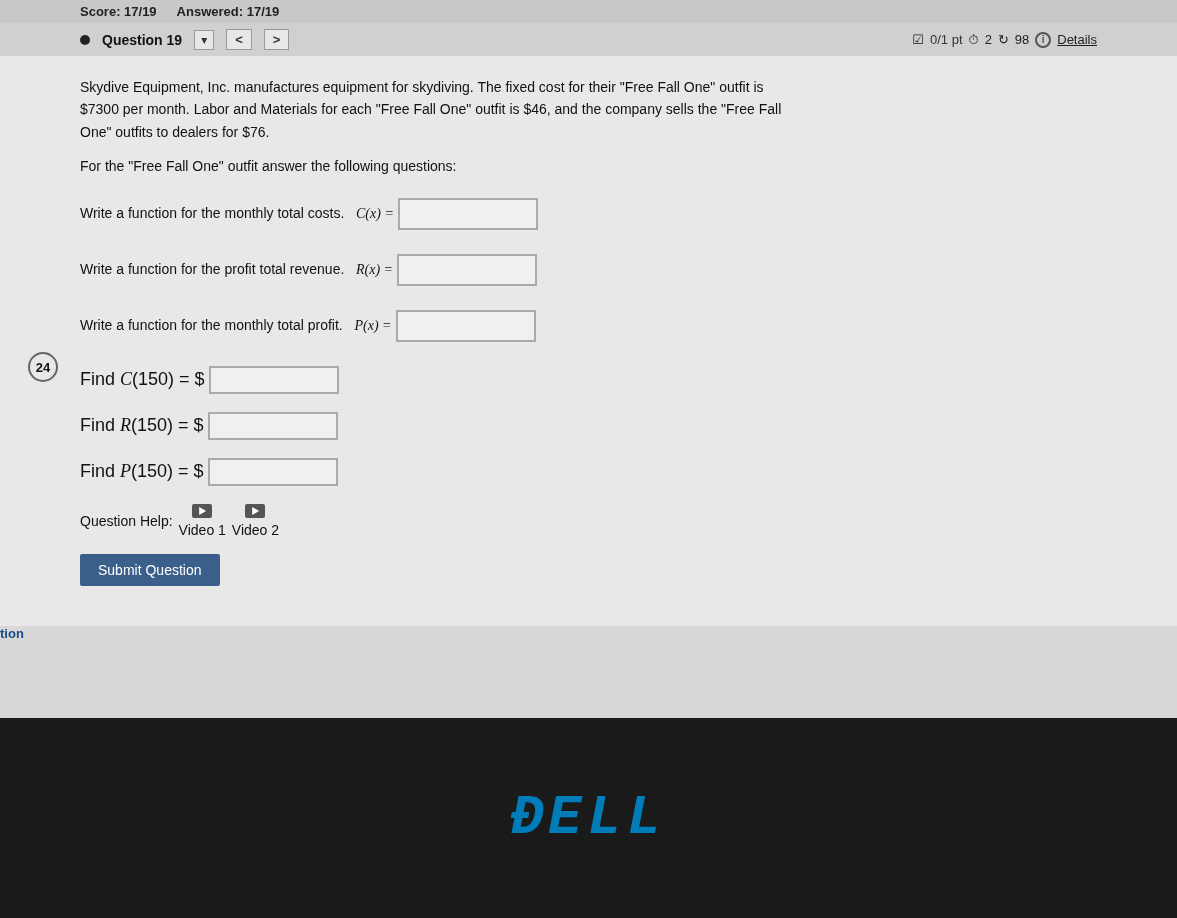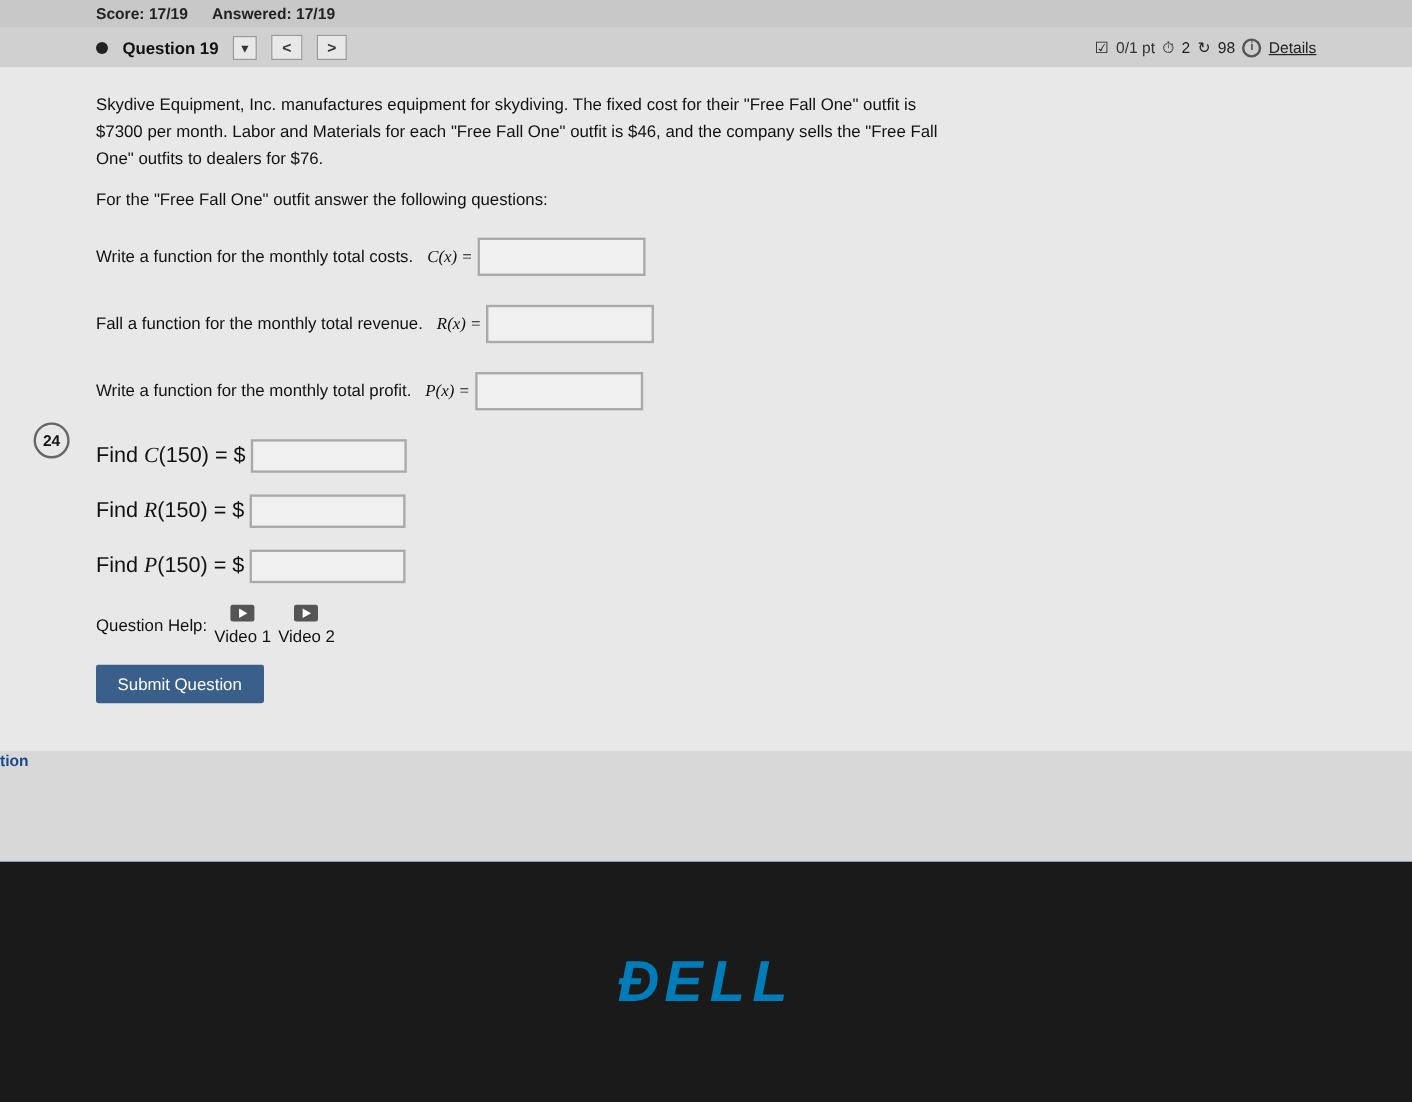--- a/index.html
+++ b/index.html
@@ -13,21 +13,21 @@
       flex-direction: column;
       align-items: center;
       min-height: 918px;
     }
 
     .screen {
       width: 1177px;
       min-height: 918px;
       display: flex;
       flex-direction: column;
-      background: #1d4ed8;
+      background: #86efac;
       position: relative;
     }
 
     
     .content-area {
       background: #d8d8d8;
       margin: 0 0 0 0;
       padding: 0;
       flex: 1;
       position: relative;
@@ -264,25 +264,26 @@
     .bottom-area {
       background: #1a1a1a;
       height: 200px;
       width: 100%;
       display: flex;
       align-items: center;
       justify-content: center;
     }
 
     .dell-logo {
-      font-size: 48px;
+      font-size: 56px;
       font-weight: bold;
       color: #007db8;
       letter-spacing: 4px;
       font-style: italic;
+      font-family: Liberation Mono, monospace;
     }
 
     
     .math {
       font-style: italic;
       font-family: 'Times New Roman', serif;
       margin-top: 16px;
     }
 
     .icon-check {
@@ -352,21 +353,21 @@
           <span>Write a function for the monthly total costs.</span>
           &nbsp;
           <span class="math"><em>C</em>(<em>x</em>) =</span>
         </span>
         <input class="math-input" type="text" placeholder="" style="">
       </div>
 
       
       <div class="function-row">
         <span class="function-label">
-          <span>Fall a function for the monthly total revenue.</span>
+          <span>Write a function for the profit total revenue.</span>
           &nbsp;
           <span class="math"><em>R</em>(<em>x</em>) =</span>
         </span>
         <input class="math-input" type="text" placeholder="" style="">
       </div>
 
       
       <div class="function-row">
         <span class="function-label">
           <span>Write a function for the monthly total profit.</span>

